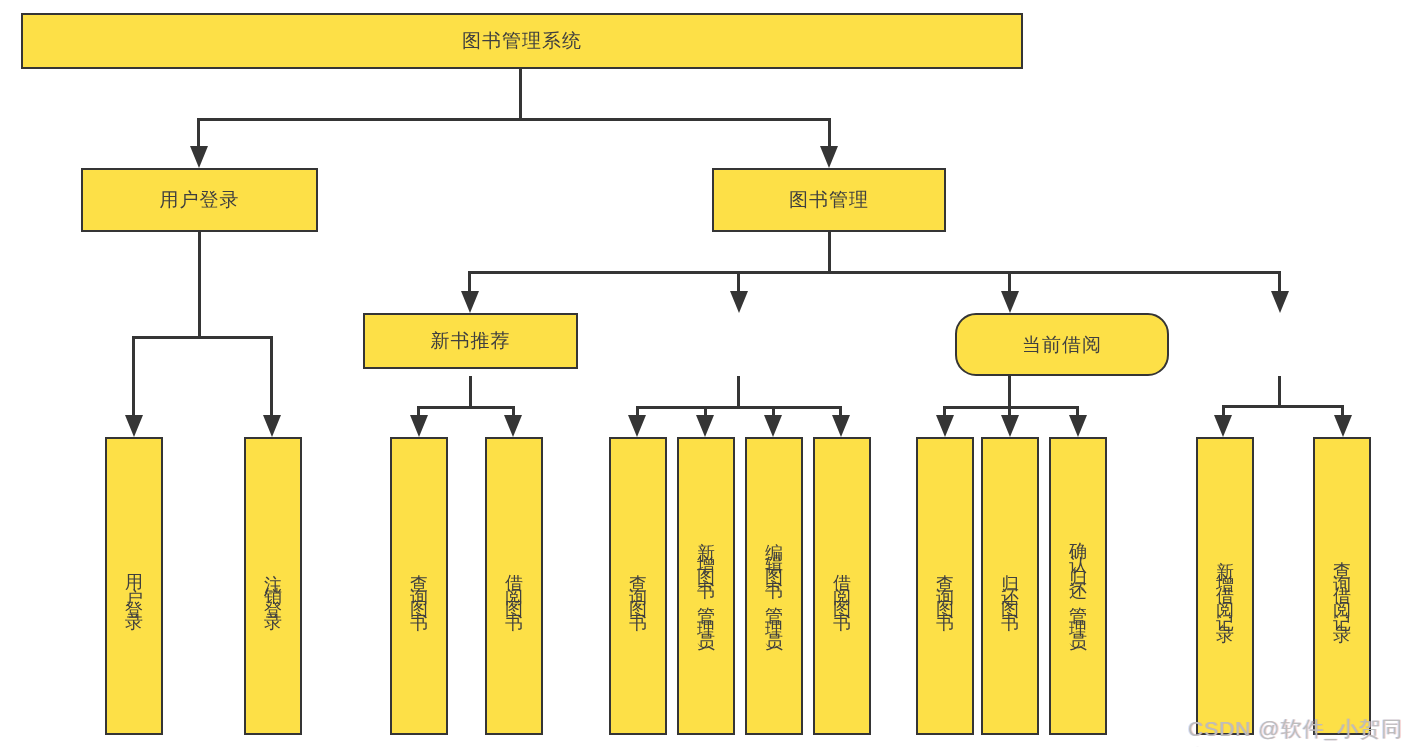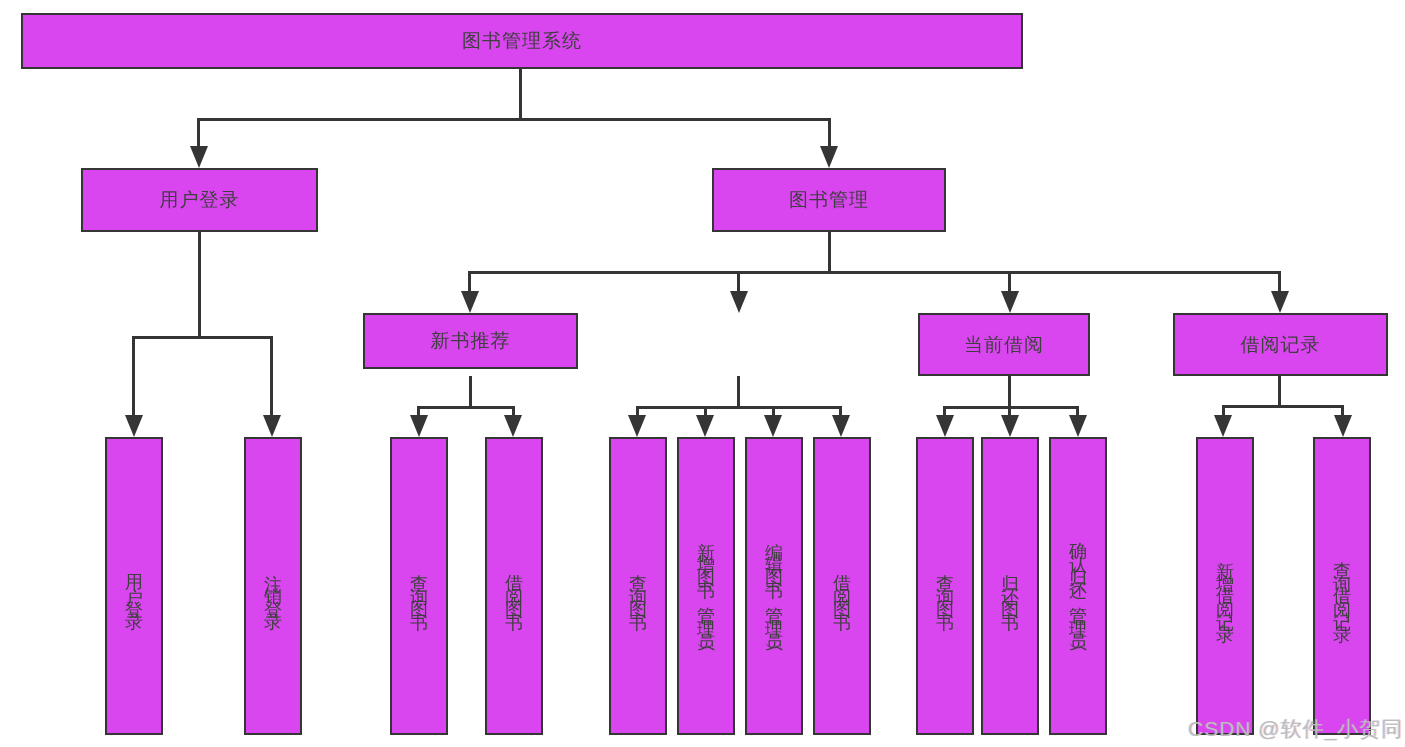--- a/index.html
+++ b/index.html
@@ -1,21 +1,21 @@
 <!DOCTYPE html>
 <html><head>
 <meta charset="utf-8">
 <style>
   html,body{margin:0;padding:0;background:#ffffff;}
   .canvas{
     position:relative;width:1405px;height:747px;background:#ffffff;
     font-family:"Liberation Sans",sans-serif;color:#3f3f3f;overflow:hidden;
   }
   .node{
-    position:absolute;box-sizing:border-box;border:2px solid #353535;background:#d946ef;
+    position:absolute;box-sizing:border-box;border:2px solid #353535;background:#fde047;
     display:flex;align-items:center;justify-content:center;
     font-size:19px;letter-spacing:1px;color:#3f3f3f;z-index:2;
   }
   .node.leaf{width:58px;top:437px;height:298px;}
   .node.leaf .vtext{
     writing-mode:vertical-rl;text-orientation:mixed;
     font-size:18px;line-height:1;letter-spacing:13px;white-space:nowrap;
   }
   .hline,.vline{position:absolute;background:#353535;z-index:1;}
   .hline{height:3px;}
@@ -68,25 +68,22 @@
   <div class="vline" style="left:737px;top:271px;height:20px;"></div>
   <div class="arrowhead" style="left:730px;top:291px;"></div>
   <div class="vline" style="left:1008px;top:271px;height:20px;"></div>
   <div class="arrowhead" style="left:1001px;top:291px;"></div>
   <div class="vline" style="left:1278px;top:271px;height:20px;"></div>
   <div class="arrowhead" style="left:1271px;top:291px;"></div>
 
   <div class="node" style="left:363px;top:313px;width:215px;height:56px;">
     <span>新书推荐</span>
   </div>
-  <div class="node" style="left:918px;top:313px;width:172px;height:63px;">
+  <div class="node" style="left:955px;top:313px;width:214px;height:63px;border-radius:21px;">
     <span>当前借阅</span>
-  </div>
-  <div class="node" style="left:1173px;top:313px;width:215px;height:63px;">
-    <span>借阅记录</span>
   </div>
 
   <div class="vline" style="left:469px;top:376px;height:30px;"></div>
   <div class="hline" style="left:417px;top:406px;width:98px;"></div>
   <div class="vline" style="left:417px;top:406px;height:9px;"></div>
   <div class="arrowhead" style="left:410px;top:415px;"></div>
   <div class="vline" style="left:512px;top:406px;height:9px;"></div>
   <div class="arrowhead" style="left:504px;top:415px;"></div>
 
   <div class="vline" style="left:737px;top:376px;height:30px;"></div>

